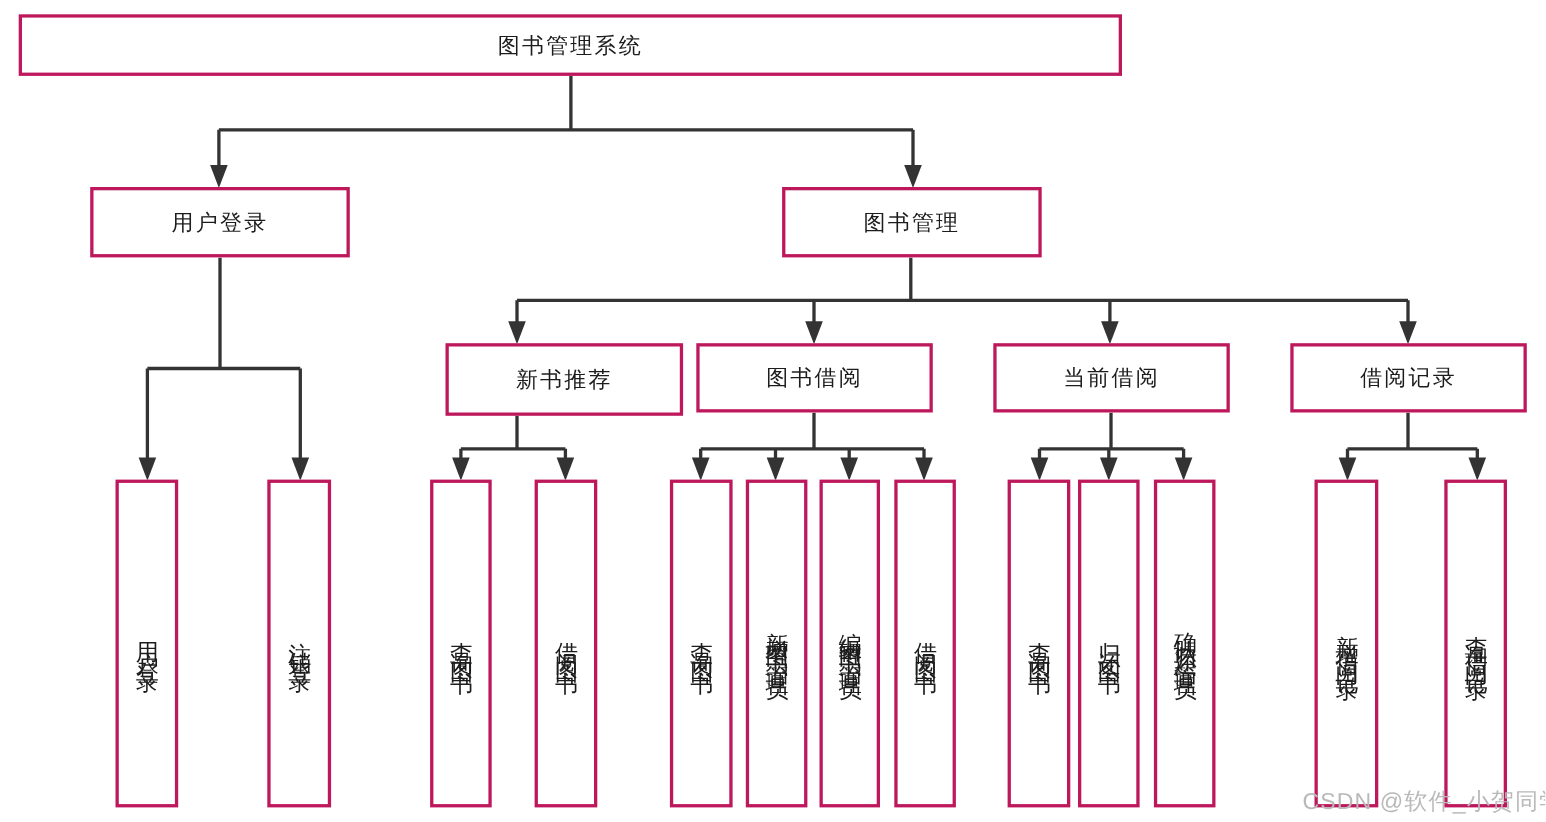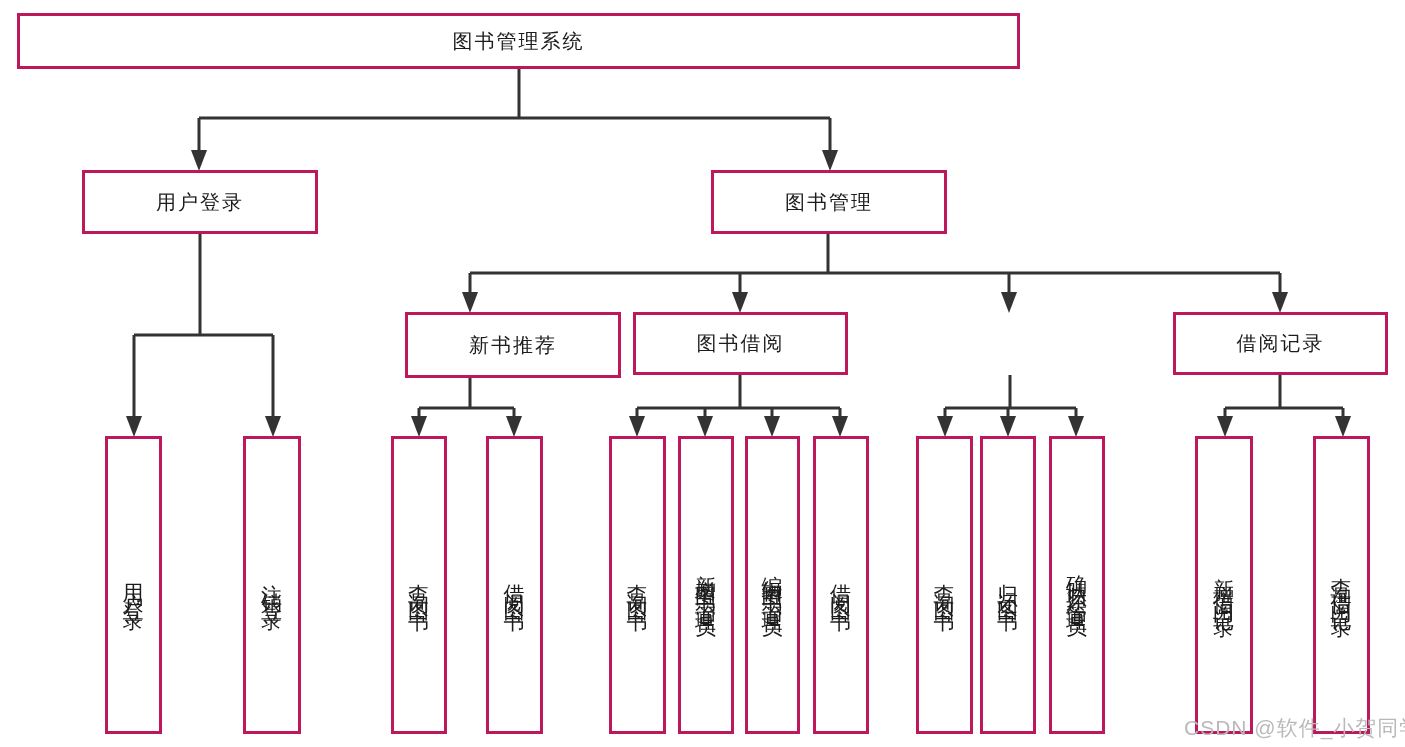--- a/index.html
+++ b/index.html
@@ -115,20 +115,23 @@
   <div class="node" style="left:711px; top:170px; width:236px; height:64px;">
     <span class="hlabel">图书管理</span>
   </div>
 
   <div class="node" style="left:362px; top:312px; width:216px; height:66px;margin-left:43px;">
     <span class="hlabel">新书推荐</span>
   </div>
   <div class="node" style="left:633px; top:312px; width:215px; height:63px;text-align:right;">
     <span class="hlabel">图书借阅</span>
   </div>
+  <div class="node" style="left:903px; top:312px; width:215px; height:63px;">
+    <span class="hlabel">当前借阅</span>
+  </div>
   <div class="node" style="left:1173px; top:312px; width:215px; height:63px;">
     <span class="hlabel">借阅记录</span>
   </div>
 
   <div class="node leaf" style="left:105px; top:436px; width:57px; height:298px;">
     <span class="vlabel">用户登录</span>
   </div>
   <div class="node leaf" style="left:243px; top:436px; width:58px; height:298px;">
     <span class="vlabel">注销登录</span>
   </div>

